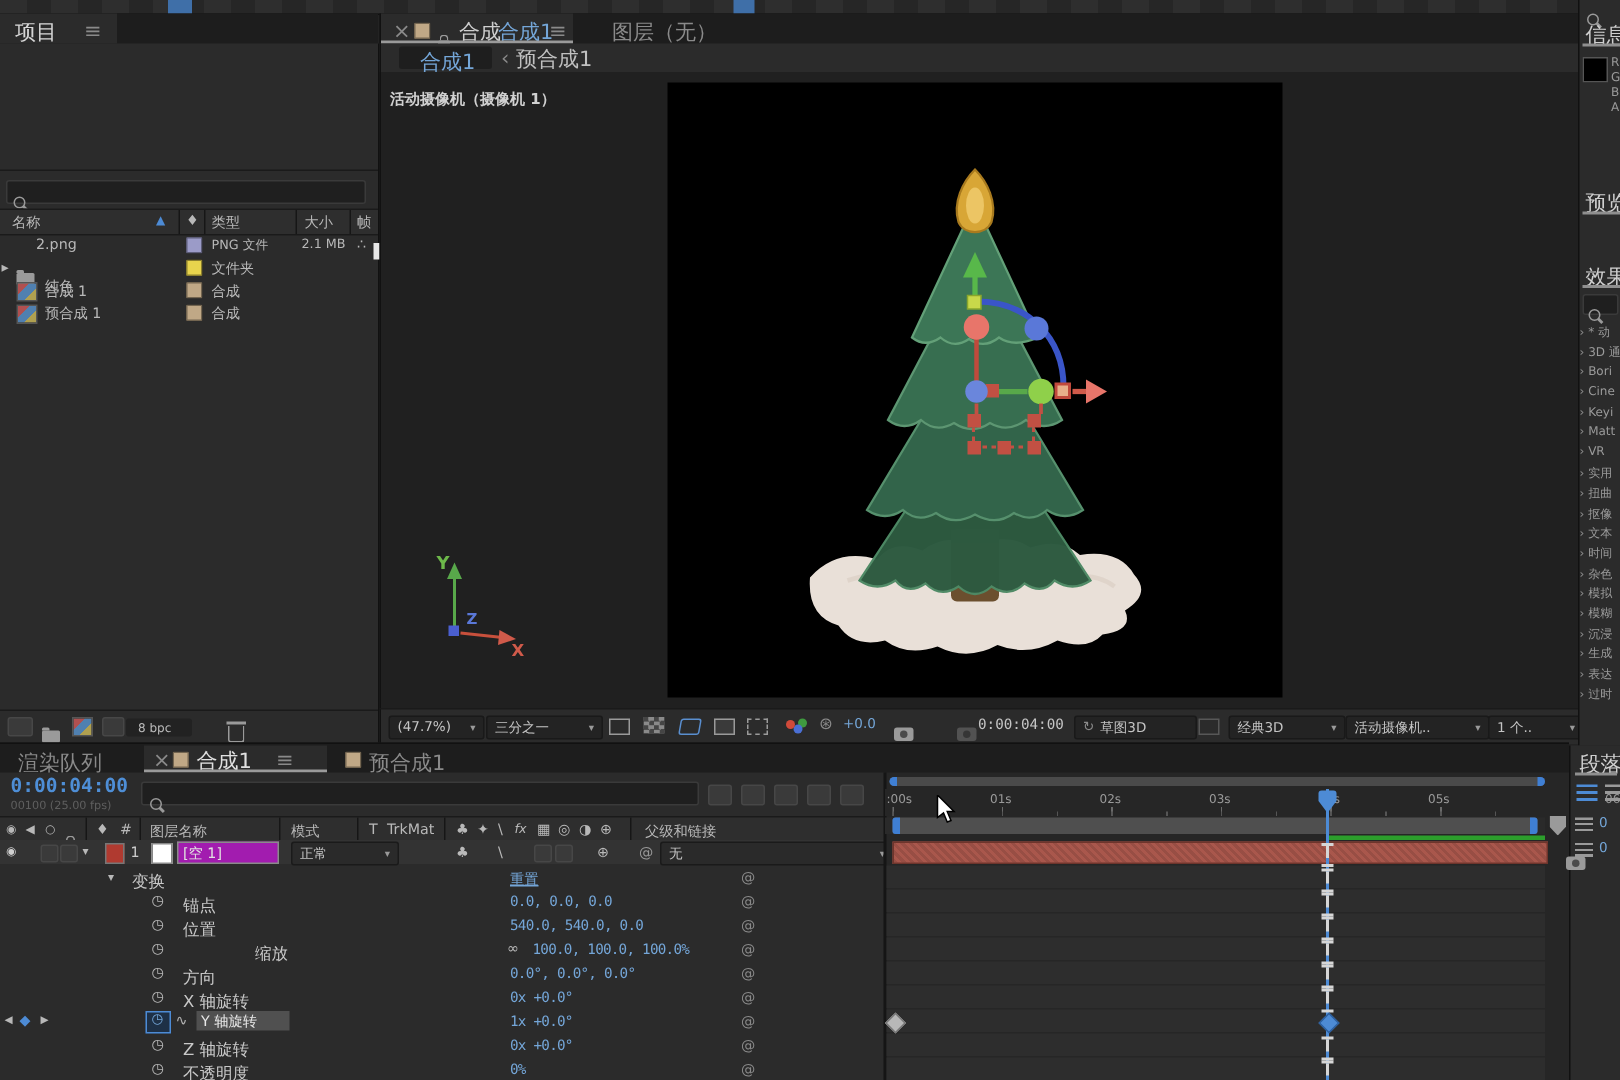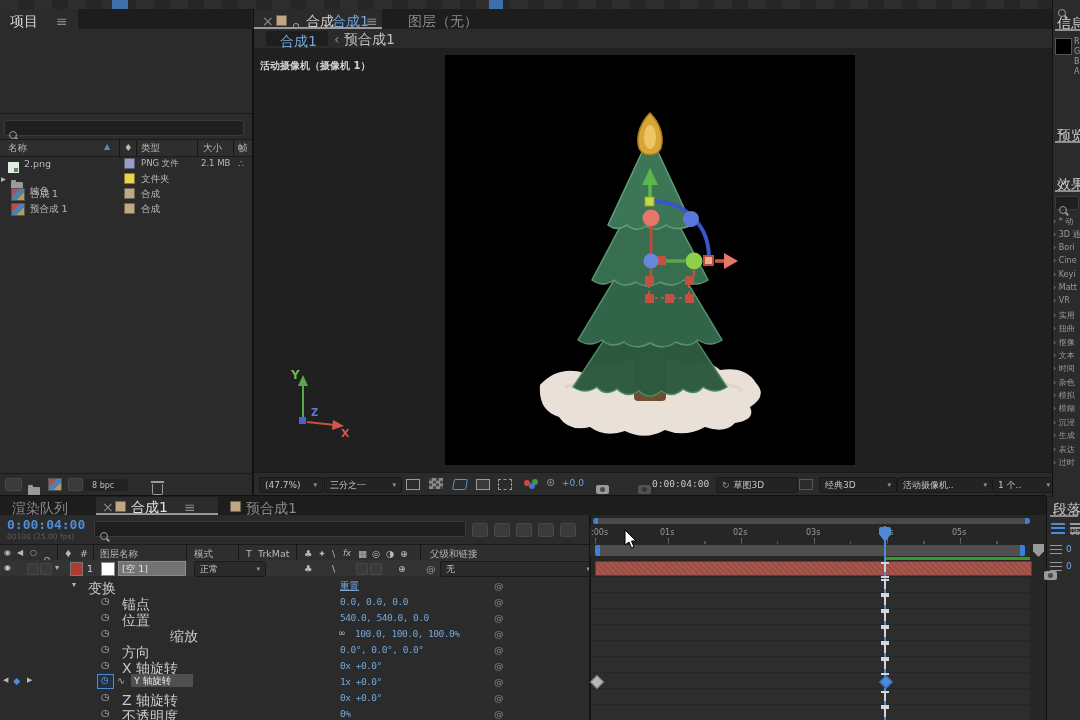--- a/index.html
+++ b/index.html
@@ -41,21 +41,21 @@
   .sqicon{width:12px;height:9px;border:1.5px solid #9a9a9a;}
   .cw{width:6px;height:6px;border-radius:50%;background:#d04a3a;box-shadow:5px 3px 0 #4a6fd4,8px -1px 0 #3f9a3f;}
   .ibeam{position:absolute;width:8px;height:12px;border-top:2px solid #d6d6d6;border-bottom:2px solid #d6d6d6;}
   .ibeam::before{content:"";position:absolute;left:3px;top:0;width:2px;height:8px;background:#d6d6d6;}
   .diamond{position:absolute;width:8px;height:8px;transform:rotate(45deg);}
   .track{position:absolute;left:591px;width:439px;height:15px;background:#2d2d2d;}
   .alignblue{width:14px;height:11px;background:repeating-linear-gradient(180deg,#4d8bd5 0 2px,transparent 2px 4.5px);}
   .aligngray{width:10px;height:11px;background:repeating-linear-gradient(180deg,#9a9a9a 0 2px,transparent 2px 4.5px);}
   .indenticon{width:12px;height:10px;background:repeating-linear-gradient(180deg,#9a9a9a 0 1.5px,transparent 1.5px 3.8px);}
   .cell{position:absolute;font-size:9.5px;white-space:nowrap;color:#b8b8b8;}
-  .propname{font-size:14px;color:#c8c8c8;white-space:nowrap;}
+  .propname{font-size:11px;color:#c8c8c8;white-space:nowrap;}
   .propval{font-size:9.5px;color:#74a6d8;white-space:nowrap;font-family:"DejaVu Sans Mono",monospace;letter-spacing:-.5px;}
 </style>
 </head>
 <body>
 
 <div id="app">
 
   
   <div class="abs" style="left:0;top:0;width:1080px;height:9px;background:#262626;border-bottom:1px solid #111;
               background-image:repeating-linear-gradient(90deg,#2e2e2e 0 18px,#262626 18px 34px);"></div>
@@ -83,21 +83,21 @@
     <span class="cell" style="left:141px;top:2px;">类型</span>
     <span class="cell" style="left:203px;top:2px;">大小</span>
     <span class="cell" style="left:238px;top:2px;">帧</span>
     <div class="abs vline" style="left:119px;top:0;width:1px;height:16px;"></div>
     <div class="abs vline" style="left:136px;top:0;width:1px;height:16px;"></div>
     <div class="abs vline" style="left:197px;top:0;width:1px;height:16px;"></div>
     <div class="abs vline" style="left:233px;top:0;width:1px;height:16px;"></div>
   </div>
 
   
-  <div class="abs" style="left:0;top:156px;width:252px;height:15px;">
+  <div class="abs" style="left:0;top:156px;width:252px;height:15px;text-align:right;">
     <span class="thumb abs" style="left:8px;top:2px;"></span>
     <span class="cell" style="left:24px;top:2px;">2.png</span>
     <span class="swatch abs" style="left:124px;top:2px;background:#9b9bc8;"></span>
     <span class="cell" style="left:141px;top:2px;font-size:8.5px;">PNG 文件</span>
     <span class="cell" style="left:201px;top:2px;font-size:8.5px;">2.1 MB</span>
     <span class="cell" style="left:238px;top:2px;">∴</span>
   </div>
   <div class="abs" style="left:0;top:171px;width:252px;height:15px;">
     <span class="cell dim" style="left:1px;top:2px;">▸</span>
     <span class="folder abs" style="left:11px;top:4px;"></span>
@@ -363,21 +363,21 @@
 
   
   <div class="abs" style="left:0;top:560px;width:590px;height:16px;background:#333;">
     <span class="cell" style="left:4px;top:3px;color:#d0d0d0;font-size:8px;">◉</span>
     <div class="stub abs" style="left:27px;top:3px;width:10px;height:10px;"></div>
     <div class="stub abs" style="left:40px;top:3px;width:10px;height:10px;"></div>
     <span class="cell dim" style="left:55px;top:3px;font-size:8px;">▾</span>
     <div class="abs" style="left:70px;top:2px;width:11px;height:12px;background:#b03a30;border:1px solid #777;"></div>
     <span class="cell" style="left:87px;top:3px;color:#ccc;">1</span>
     <div class="abs" style="left:101px;top:2px;width:12px;height:12px;background:#fff;border:1px solid #888;"></div>
-    <div class="abs" style="left:118px;top:1px;width:66px;height:13px;background:#737373;border:1px solid #8a8a8a;">
+    <div class="abs" style="left:118px;top:1px;width:66px;height:13px;background:#a21caf;border:1px solid #8a8a8a;">
       <span style="position:absolute;left:3px;top:1px;font-size:9.5px;color:#e0e0e0;white-space:nowrap;">[空 1]</span>
     </div>
     <div class="dd" style="left:194px;top:1px;width:60px;background:#2a2a2a;border-color:#1a1a1a;">
       <span>正常</span>
       <span class="car">▾</span>
     </div>
     <span class="cell" style="left:304px;top:3px;color:#bbb;">♣</span>
     <span class="cell" style="left:332px;top:3px;color:#bbb;">\</span>
     <div class="stub abs" style="left:356px;top:3px;width:10px;height:10px;"></div>
     <div class="stub abs" style="left:370px;top:3px;width:10px;height:10px;"></div>

